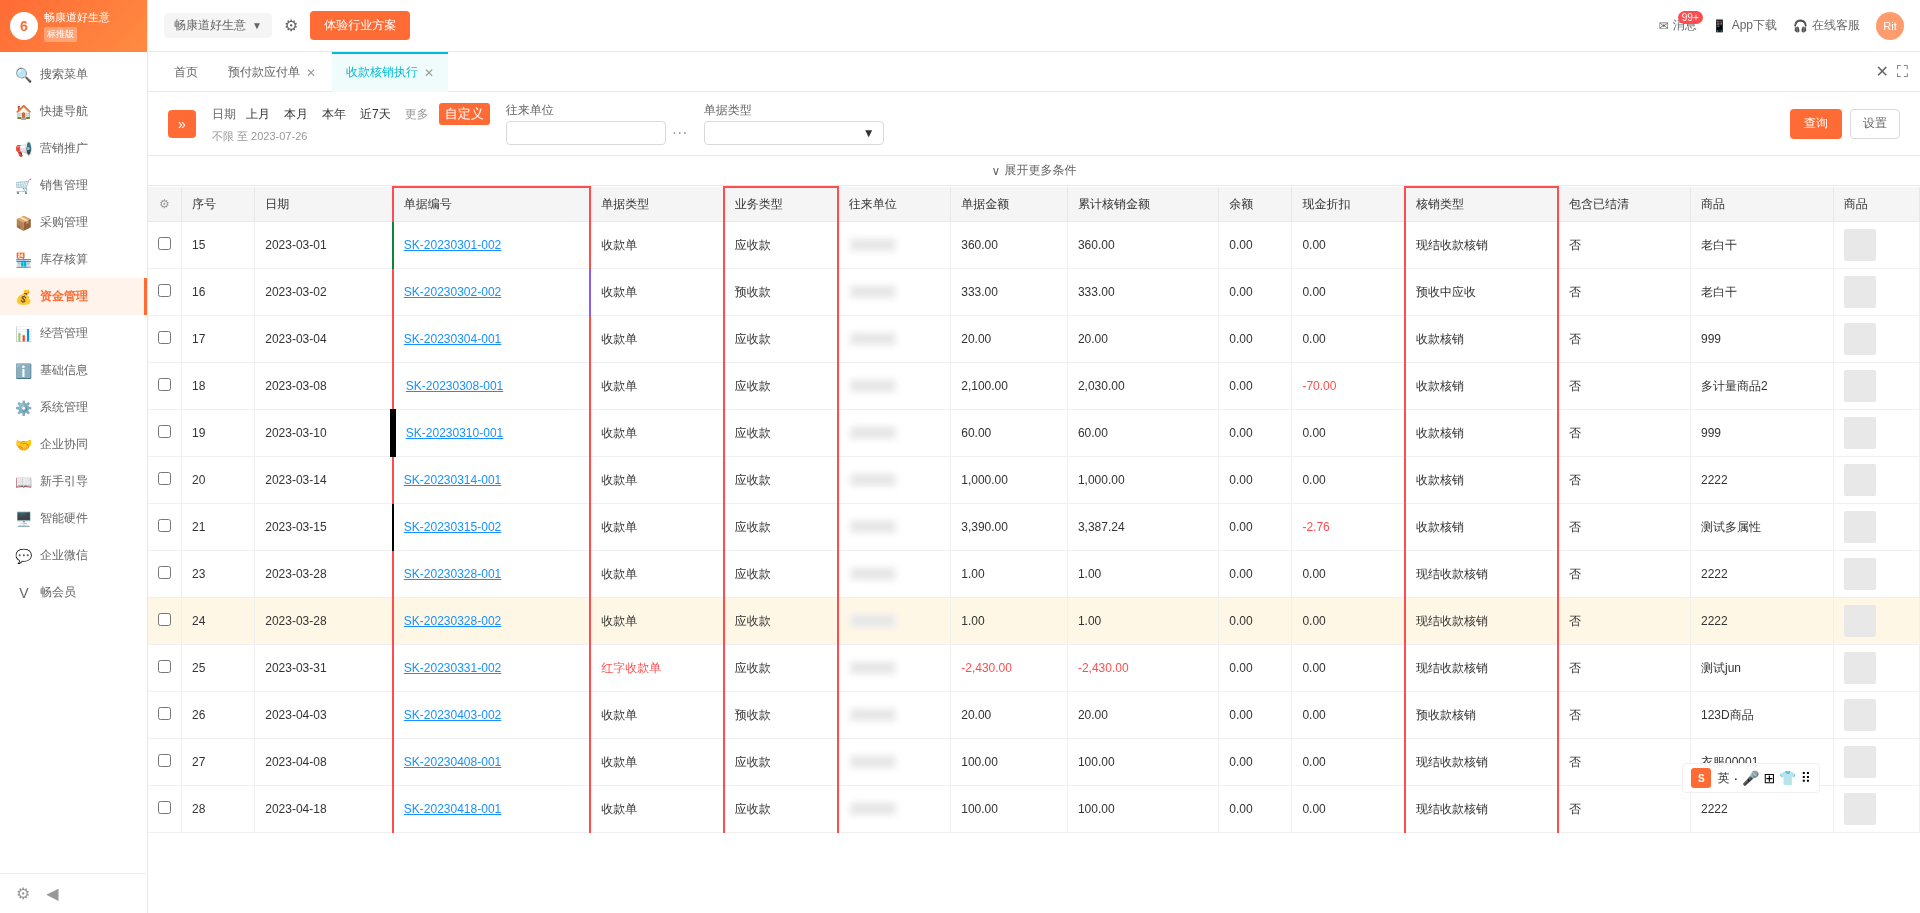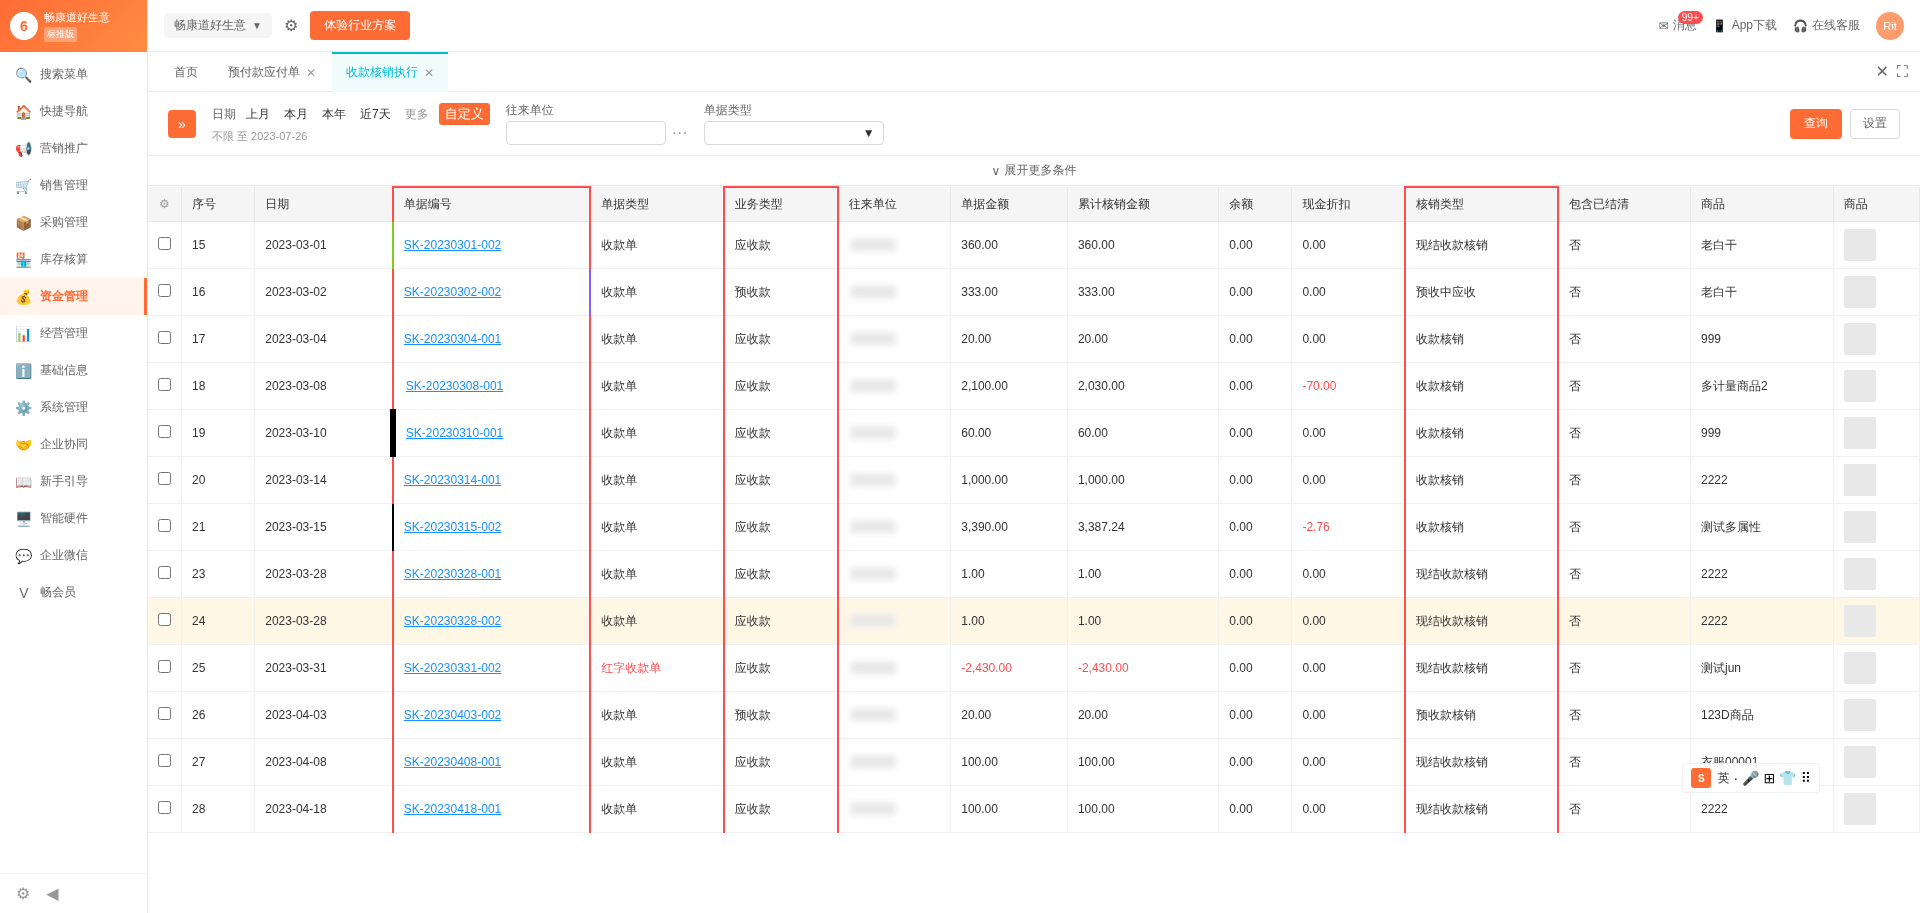--- a/index.html
+++ b/index.html
@@ -295,21 +295,21 @@
             <th>包含已结清</th>
             <th>商品</th>
             <th>商品</th>
           </tr>
         </thead>
         <tbody id="table-body">
         <tr>
       <td><input type="checkbox" style=""></td>
       <td>15</td>
       <td>2023-03-01</td>
-      <td style="border-left:2px solid #84cc16; border-right:2px solid #ff4d4f;"><span class="link">SK-20230301-002</span></td>
+      <td style="border-left:2px solid #15803d; border-right:2px solid #ff4d4f;"><span class="link">SK-20230301-002</span></td>
       <td>收款单</td>
       <td style="border-left:2px solid #ff4d4f; border-right:2px solid #ff4d4f;">应收款</td>
       <td><span class="blurred">XXXXX</span></td>
       <td>360.00</td>
       <td>360.00</td>
       <td>0.00</td>
       <td>0.00</td>
       <td style="border-left:2px solid #ff4d4f; border-right:2px solid #ff4d4f;">现结收款核销</td>
       <td>否</td>
       <td>老白干</td>

